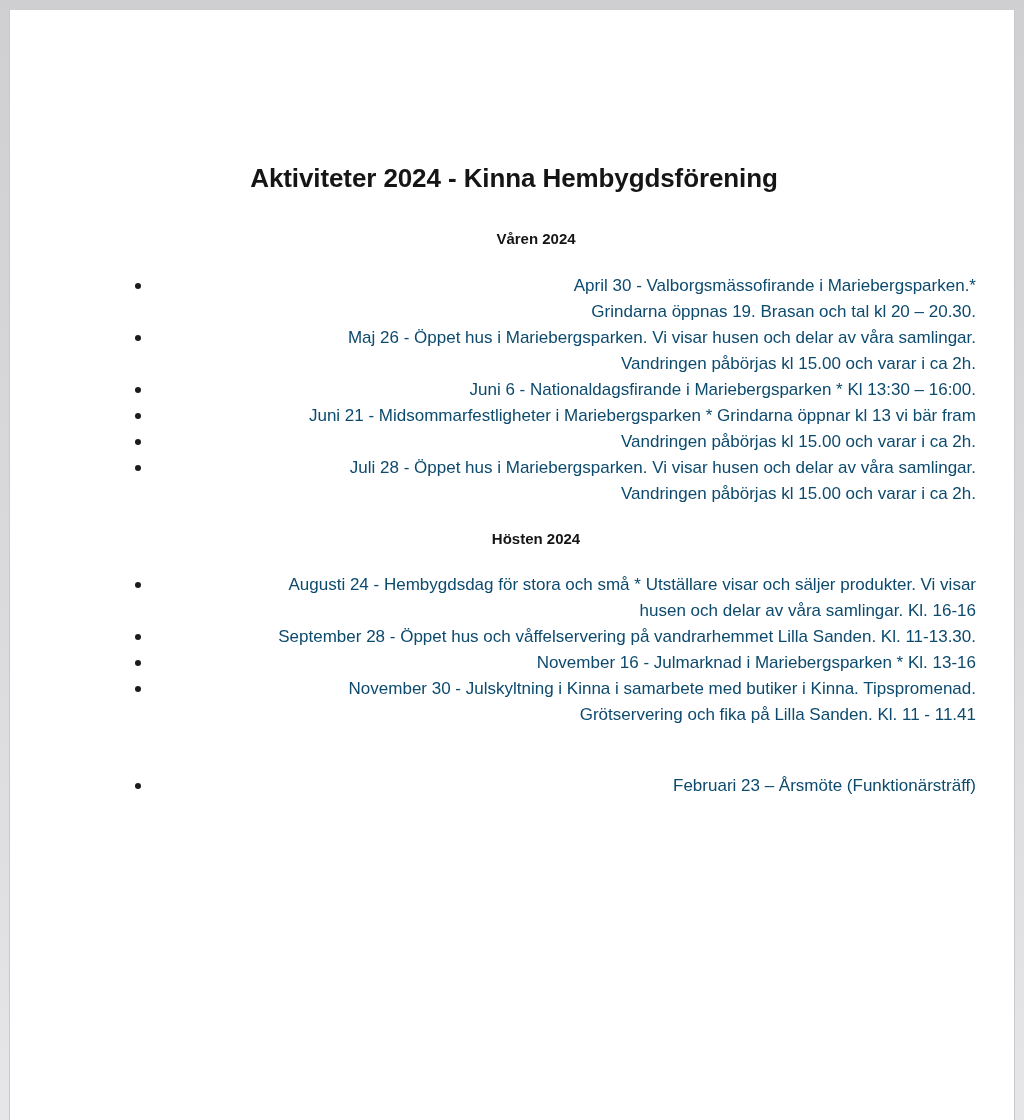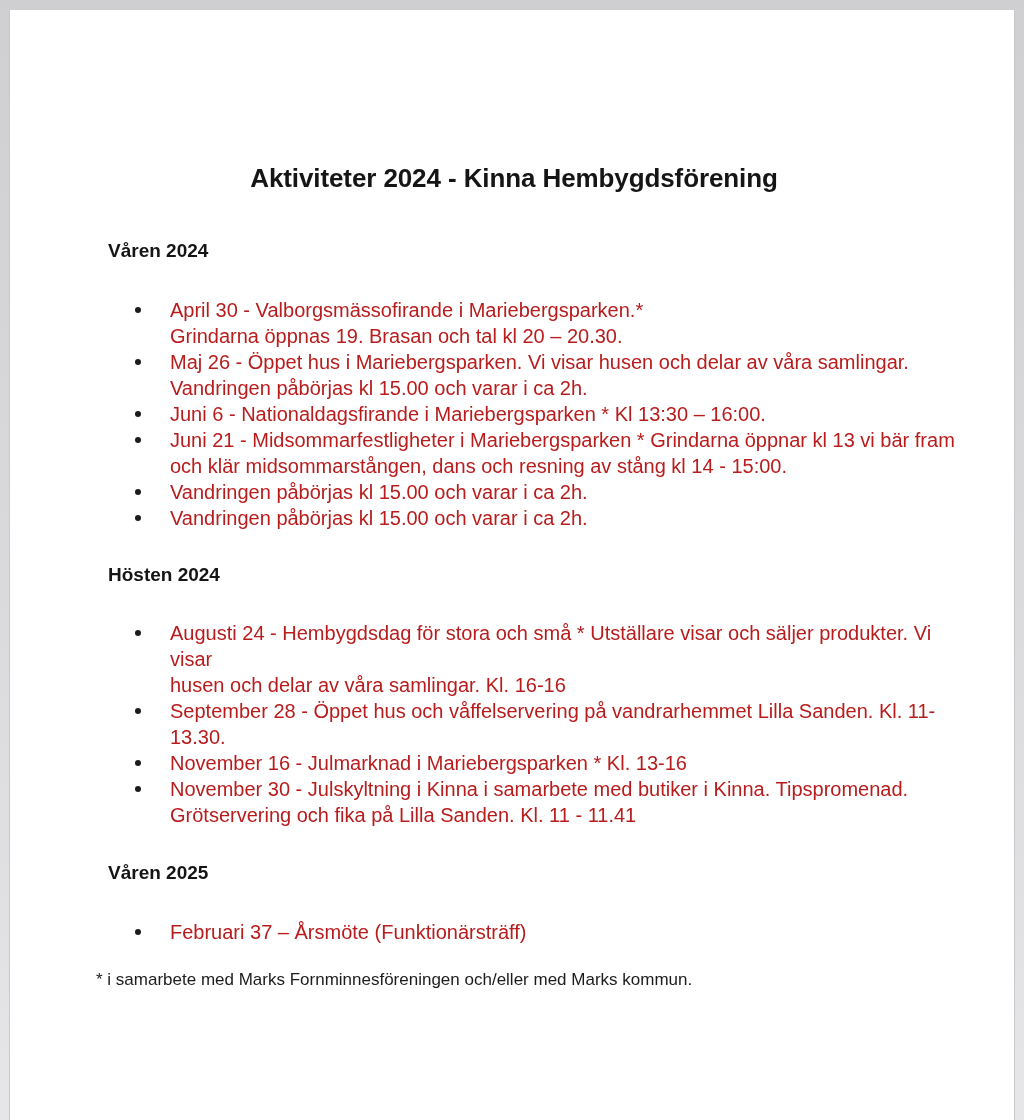--- a/index.html
+++ b/index.html
@@ -51,49 +51,51 @@
     font-weight: bold;
     letter-spacing: -0.1px;
     margin: 0;
     padding-top: 152px;
     padding-right: 44px;
     line-height: 32px;
     color: #151515;
   }
 
   .section-heading {
-    font-size: 19px;
+    font-size: 15px;
     font-weight: bold;
     line-height: 22px;
     color: #151515;
-    margin: 12px;
+    margin: 0;
+    text-align: center;
   }
 
   
   .sp-title-to-h1 { height: 34px; }
   .sp-h-to-list   { height: 23px; }
   .sp-list-to-h   { height: 21px; }
   .sp-h2-to-list  { height: 22px; }
   .sp-list-to-h3  { height: 22px; }
   .sp-h3-to-list  { height: 23px; }
   .sp-list-to-note{ height: 22px; }
 
   ul.event-list {
     list-style: none;
     margin: 0;
     padding: 0;
   }
 
   ul.event-list li {
     position: relative;
     padding-left: 74px;
-    font-size: 20px;
+    font-size: 17px;
     line-height: 26px;
-    color: #b91c1c;
-    margin: 0;
+    color: #0c4a6e;
+    margin: 0;
+    text-align: right;
   }
 
   ul.event-list li .bullet-dot {
     position: absolute;
     left: 39px;
     top: 10px;
     width: 6px;
     height: 6px;
     border-radius: 50%;
     background: #1c1c1c;
@@ -137,28 +139,28 @@
           <span class="event-line">Maj 26 - Öppet hus i Mariebergsparken. Vi visar husen och delar av våra samlingar.</span>
           <span class="event-line">Vandringen påbörjas kl 15.00 och varar i ca 2h.</span>
         </li>
         <li>
           <span class="bullet-dot"></span>
           <span class="event-line">Juni 6 - Nationaldagsfirande i Mariebergsparken * Kl 13:30 – 16:00.</span>
         </li>
         <li>
           <span class="bullet-dot"></span>
           <span class="event-line">Juni 21 - Midsommarfestligheter i Mariebergsparken * Grindarna öppnar kl 13 vi bär fram</span>
-          <span class="event-line">och klär midsommarstången, dans och resning av stång kl 14 - 15:00.</span>
         </li>
         <li>
           <span class="bullet-dot"></span>
           <span class="event-line">Vandringen påbörjas kl 15.00 och varar i ca 2h.</span>
         </li>
         <li>
           <span class="bullet-dot"></span>
+          <span class="event-line">Juli 28 - Öppet hus i Mariebergsparken. Vi visar husen och delar av våra samlingar.</span>
           <span class="event-line">Vandringen påbörjas kl 15.00 och varar i ca 2h.</span>
         </li>
       </ul>
 
       <div class="sp-list-to-h"></div>
 
       <h2 class="section-heading">Hösten 2024</h2>
 
       <div class="sp-h2-to-list"></div>
 
@@ -178,30 +180,28 @@
         </li>
         <li>
           <span class="bullet-dot"></span>
           <span class="event-line">November 30 - Julskyltning i Kinna i samarbete med butiker i Kinna. Tipspromenad.</span>
           <span class="event-line">Grötservering och fika på Lilla Sanden. Kl. 11 - 11.41</span>
         </li>
       </ul>
 
       <div class="sp-list-to-h3"></div>
 
-      <h2 class="section-heading">Våren 2025</h2>
 
       <div class="sp-h3-to-list"></div>
 
       <ul class="event-list">
         <li>
           <span class="bullet-dot"></span>
-          <span class="event-line">Februari 37 – Årsmöte (Funktionärsträff)</span>
+          <span class="event-line">Februari 23 – Årsmöte (Funktionärsträff)</span>
         </li>
       </ul>
 
       <div class="sp-list-to-note"></div>
 
-      <p class="footnote">* i samarbete med Marks Fornminnesföreningen och/eller med Marks kommun.</p>
 
     </div>
   </div>
 </div>
 
 </body></html>

